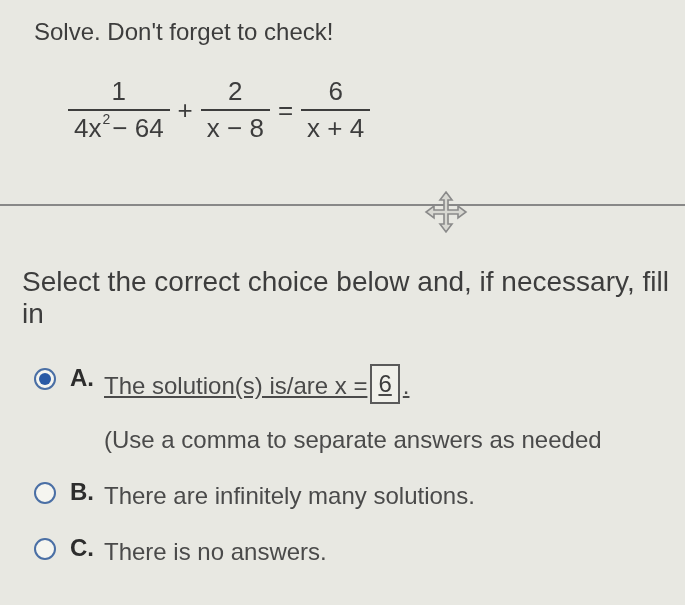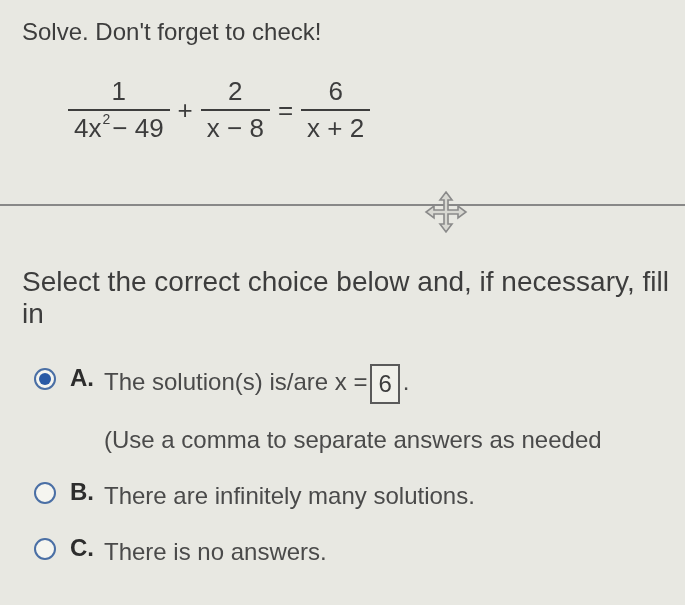--- a/index.html
+++ b/index.html
@@ -9,20 +9,21 @@
       width: 685px;
       height: 605px;
       overflow: hidden;
       color: #3a3a3a;
       position: relative;
     }
     .instruction {
       font-size: 24px;
       padding: 18px 0 0 22px;
       color: #3d3d3d;
+      margin-left: 12px;
     }
     .equation-area {
       padding: 28px 0 40px 68px;
     }
     .equation {
       display: flex;
       align-items: center;
       font-size: 26px;
       color: #3d3d3d;
     }
@@ -119,22 +120,23 @@
       width: 34px;
       flex-shrink: 0;
     }
     .choice-body {
       font-size: 24px;
       color: #4a4a4a;
       line-height: 1.5;
     }
     .solution-line {
       display: flex;
-      align-items: flex-start;
+      align-items: flex-end;
       flex-wrap: wrap;
+      text-decoration: underline;
     }
     .answer-box {
       display: inline-block;
       border: 2px solid #5a5a5a;
       padding: 0 6px;
       margin: 0 3px;
       background: #f0f0ea;
       min-width: 24px;
       text-align: center;
       font-size: 24px;
@@ -151,35 +153,35 @@
 
 <div class="equation-area">
   <div class="equation">
     <span class="frac">
       <span class="num">1</span>
       <span class="bar"></span>
       <span class="den">
         <span class="den-complex">
           <span>4x</span>
             <span class="sup">2</span>
-            <span> − 49</span>
+            <span> − 64</span>
         </span>
       </span>
     </span>
     <span class="op">+</span>
     <span class="frac">
       <span class="num">2</span>
       <span class="bar"></span>
       <span class="den">x − 8</span>
     </span>
     <span class="op">=</span>
     <span class="frac">
       <span class="num">6</span>
       <span class="bar"></span>
-      <span class="den">x + 2</span>
+      <span class="den">x + 4</span>
     </span>
   </div>
 </div>
 
 <div class="divider-wrap">
   <hr class="divider">
   <span class="move-icon">
     <svg viewBox="0 0 44 44">
       <g stroke="#8a8a8a" stroke-width="1.6" fill="#d8d8d2">
         <path d="M22 2 L28 10 L24 10 L24 20 L34 20 L34 16 L42 22 L34 28 L34 24 L24 24 L24 34 L28 34 L22 42 L16 34 L20 34 L20 24 L10 24 L10 28 L2 22 L10 16 L10 20 L20 20 L20 10 L16 10 Z"></path>

